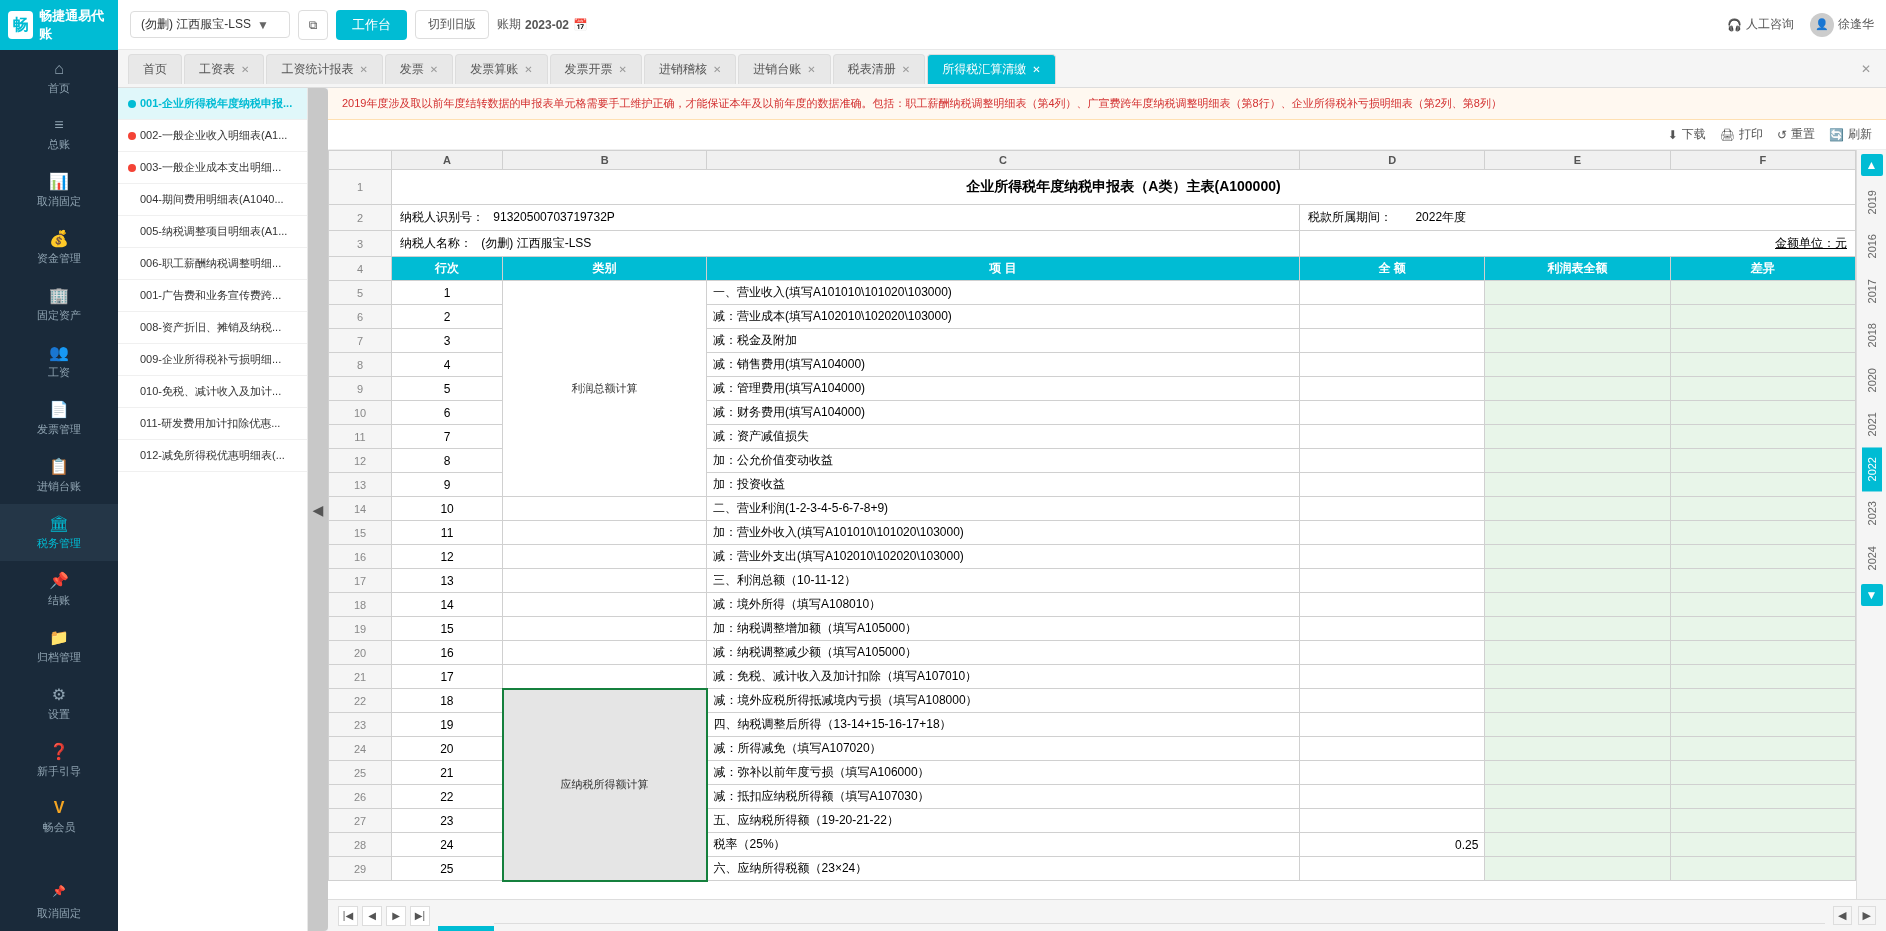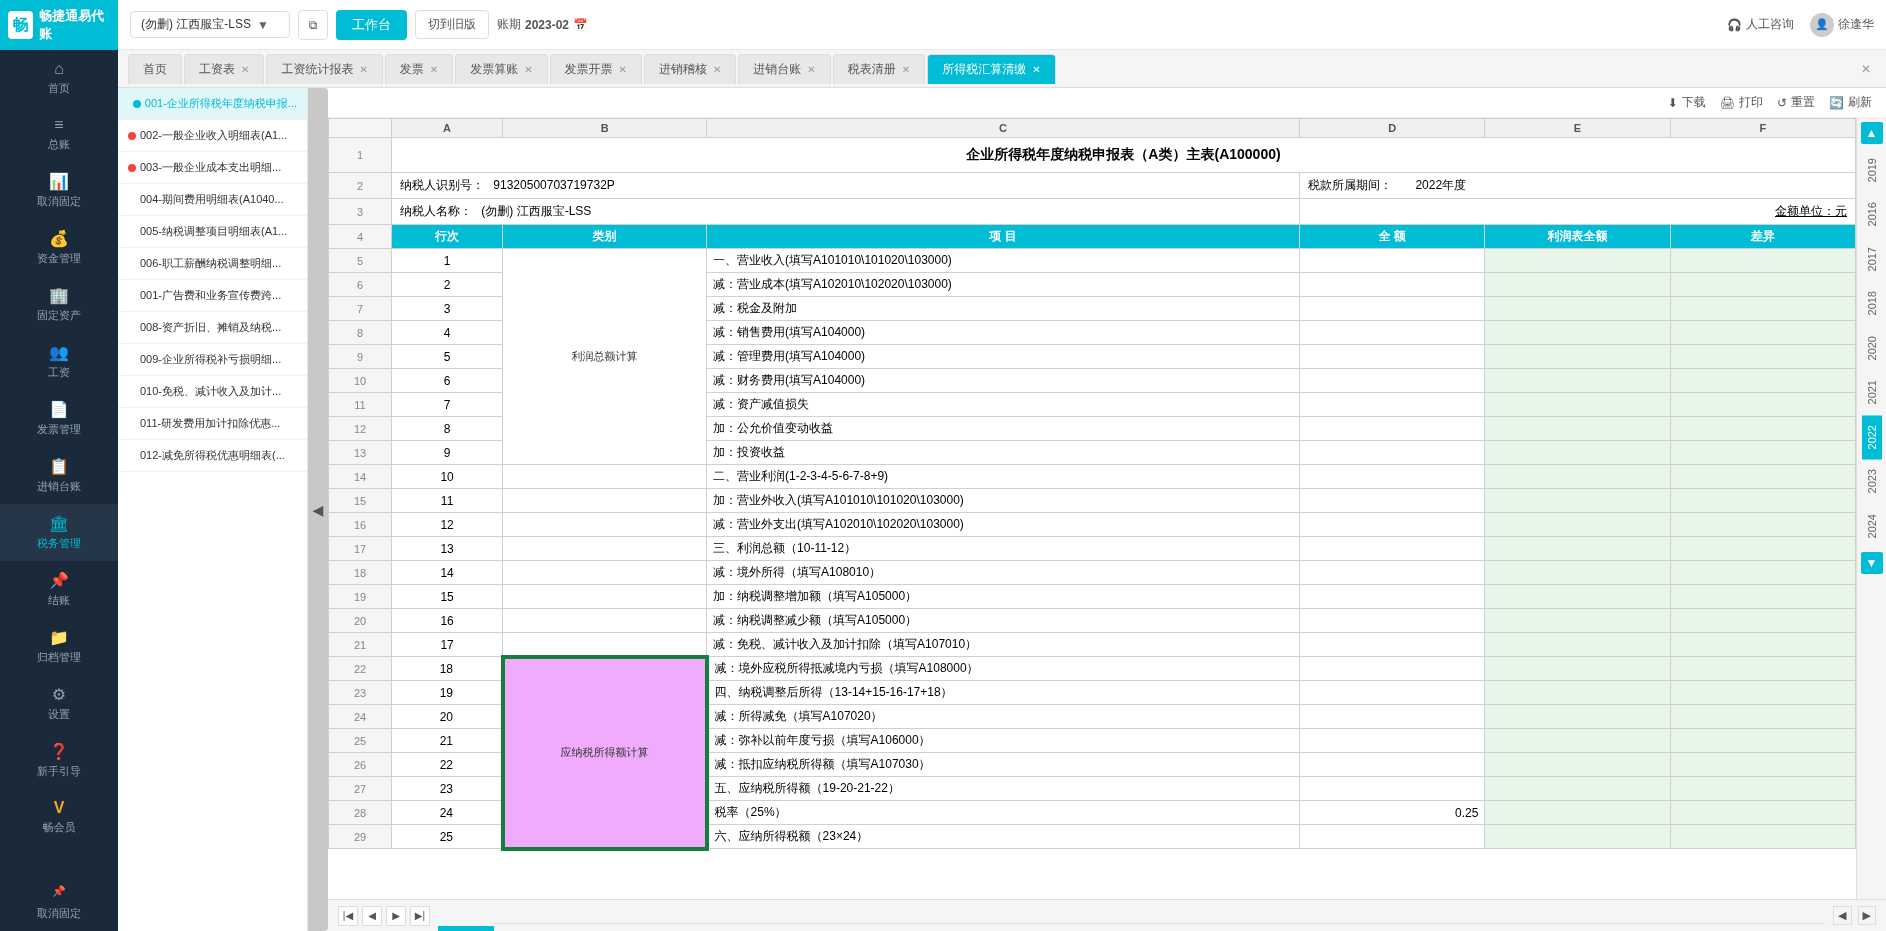--- a/index.html
+++ b/index.html
@@ -35,21 +35,21 @@
     .tab-item { display: flex; align-items: center; gap: 6px; padding: 6px 14px; border-radius: 4px 4px 0 0; cursor: pointer; font-size: 12px; color: #555; background: #e8e8e8; border: 1px solid #ddd; border-bottom: none; }
     .tab-item.active-teal { background: #00bcd4; color: white; }
     .tab-close { color: #999; font-size: 10px; cursor: pointer; }
 
     
     .content { flex: 1; display: flex; overflow: hidden; }
 
     
     .left-panel { width: 190px; background: white; border-right: 1px solid #e8e8e8; display: flex; flex-direction: column; flex-shrink: 0; overflow-y: auto; }
     .left-panel-item { padding: 8px 10px; cursor: pointer; font-size: 11px; color: #333; border-bottom: 1px solid #f0f0f0; display: flex; align-items: center; gap: 4px; }
-    .left-panel-item.active { background: #e0f7fa; color: #00bcd4; font-weight: 400; justify-content: flex-end; }
+    .left-panel-item.active { background: #e0f7fa; color: #00bcd4; font-weight: 700; }
     .left-panel-item .status-dot { width: 8px; height: 8px; border-radius: 50%; flex-shrink: 0; }
     .dot-blue { background: #00bcd4; }
     .dot-red { background: #f44336; }
     .dot-none { background: transparent; }
     .toggle-btn { width: 20px; background: #c8c8c8; border-radius: 0 4px 4px 0; display: flex; align-items: center; justify-content: center; cursor: pointer; color: #555; font-size: 14px; flex-shrink: 0; writing-mode: horizontal-tb; }
 
     
     .right-panel { flex: 1; display: flex; flex-direction: column; overflow: hidden; background: white; }
 
     
@@ -296,20 +296,23 @@
         <span>012-减免所得税优惠明细表(...</span>
       </div>
     </div>
 
     <div class="toggle-btn">
       <span>◀</span>
     </div>
 
     <div class="right-panel">
 
+      <div class="warning-bar">
+        <span>2019年度涉及取以前年度结转数据的申报表单元格需要手工维护正确，才能保证本年及以前年度的数据准确。包括：职工薪酬纳税调整明细表（第4列）、广宣费跨年度纳税调整明细表（第8行）、企业所得税补亏损明细表（第2列、第8列）</span>
+      </div>
 
       <div class="sheet-toolbar">
         <div class="sheet-toolbar-btn">
           <span>⬇</span>
           <span>下载</span>
         </div>
         <div class="sheet-toolbar-btn">
           <span>🖨</span>
           <span>打印</span>
         </div>
@@ -525,21 +528,21 @@
                 <td class="col-a" style="text-align:center;">17</td>
                 <td class="merged-cell"></td>
                 <td class="col-c">减：免税、减计收入及加计扣除（填写A107010）</td>
                 <td class="col-d"></td>
                 <td style="background:#e8f5e9;"></td>
                 <td style="background:#e8f5e9;"></td>
               </tr>
               <tr>
                 <td class="row-num">22</td>
                 <td class="col-a" style="text-align:center;">18</td>
-                <td rowspan="8" class="merged-cell" style="background:#f0abfc; border:4px solid #15803d;">应纳税所得额计算</td>
+                <td rowspan="8" class="merged-cell" style="background:#e5e5e5; border:2px solid #15803d;">应纳税所得额计算</td>
                 <td class="col-c">减：境外应税所得抵减境内亏损（填写A108000）</td>
                 <td class="col-d"></td>
                 <td style="background:#e8f5e9;"></td>
                 <td style="background:#e8f5e9;"></td>
               </tr>
               <tr>
                 <td class="row-num">23</td>
                 <td class="col-a" style="text-align:center;">19</td>
                 <td class="col-c">四、纳税调整后所得（13-14+15-16-17+18）</td>
                 <td class="col-d"></td>

